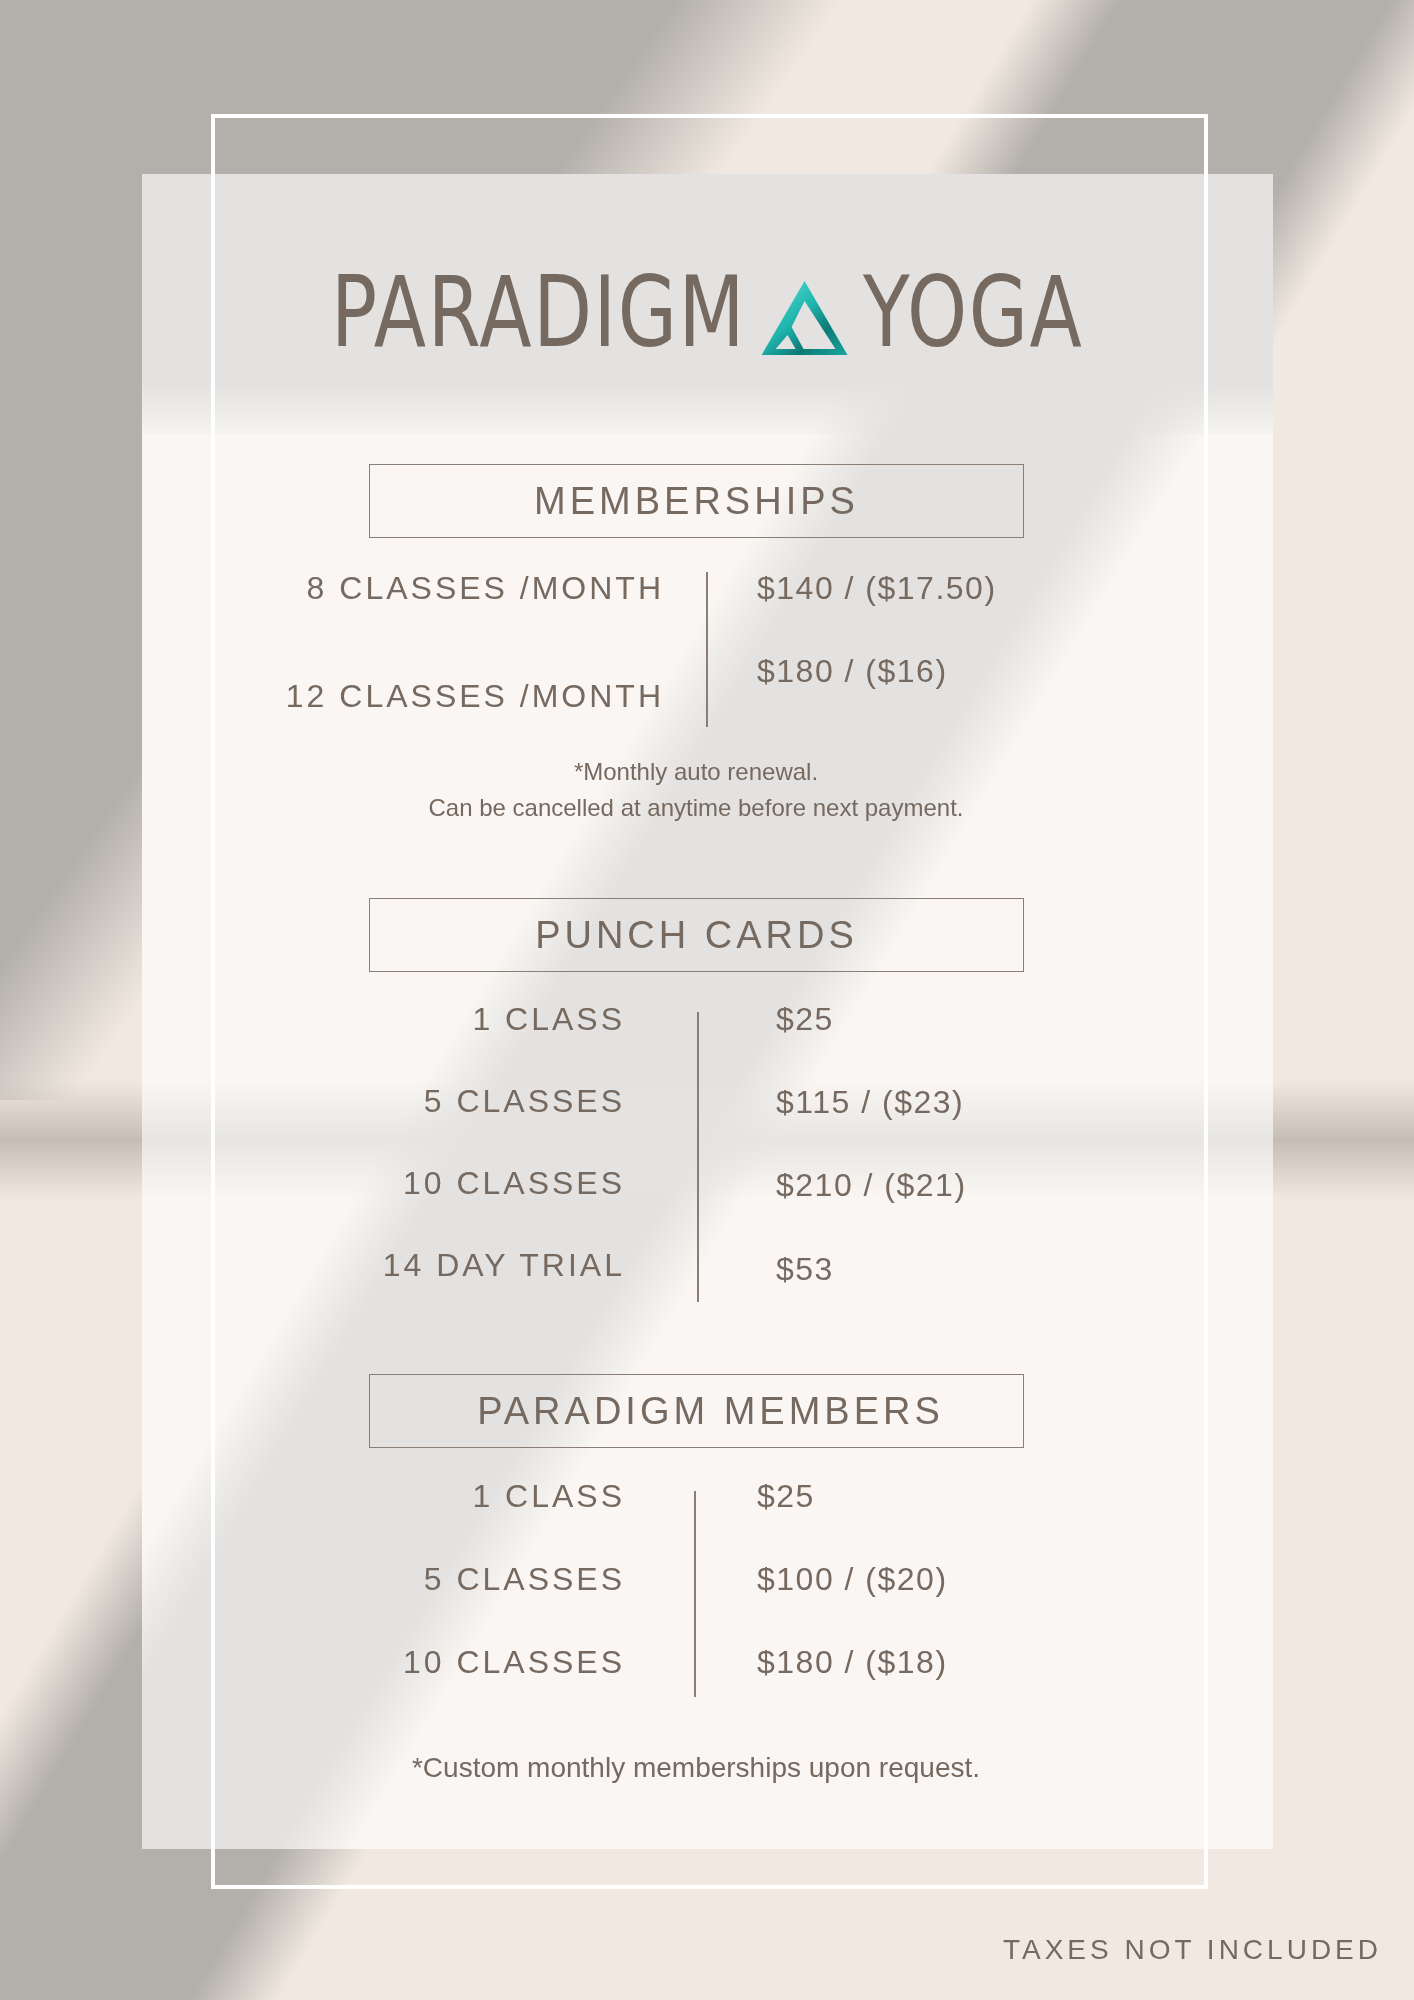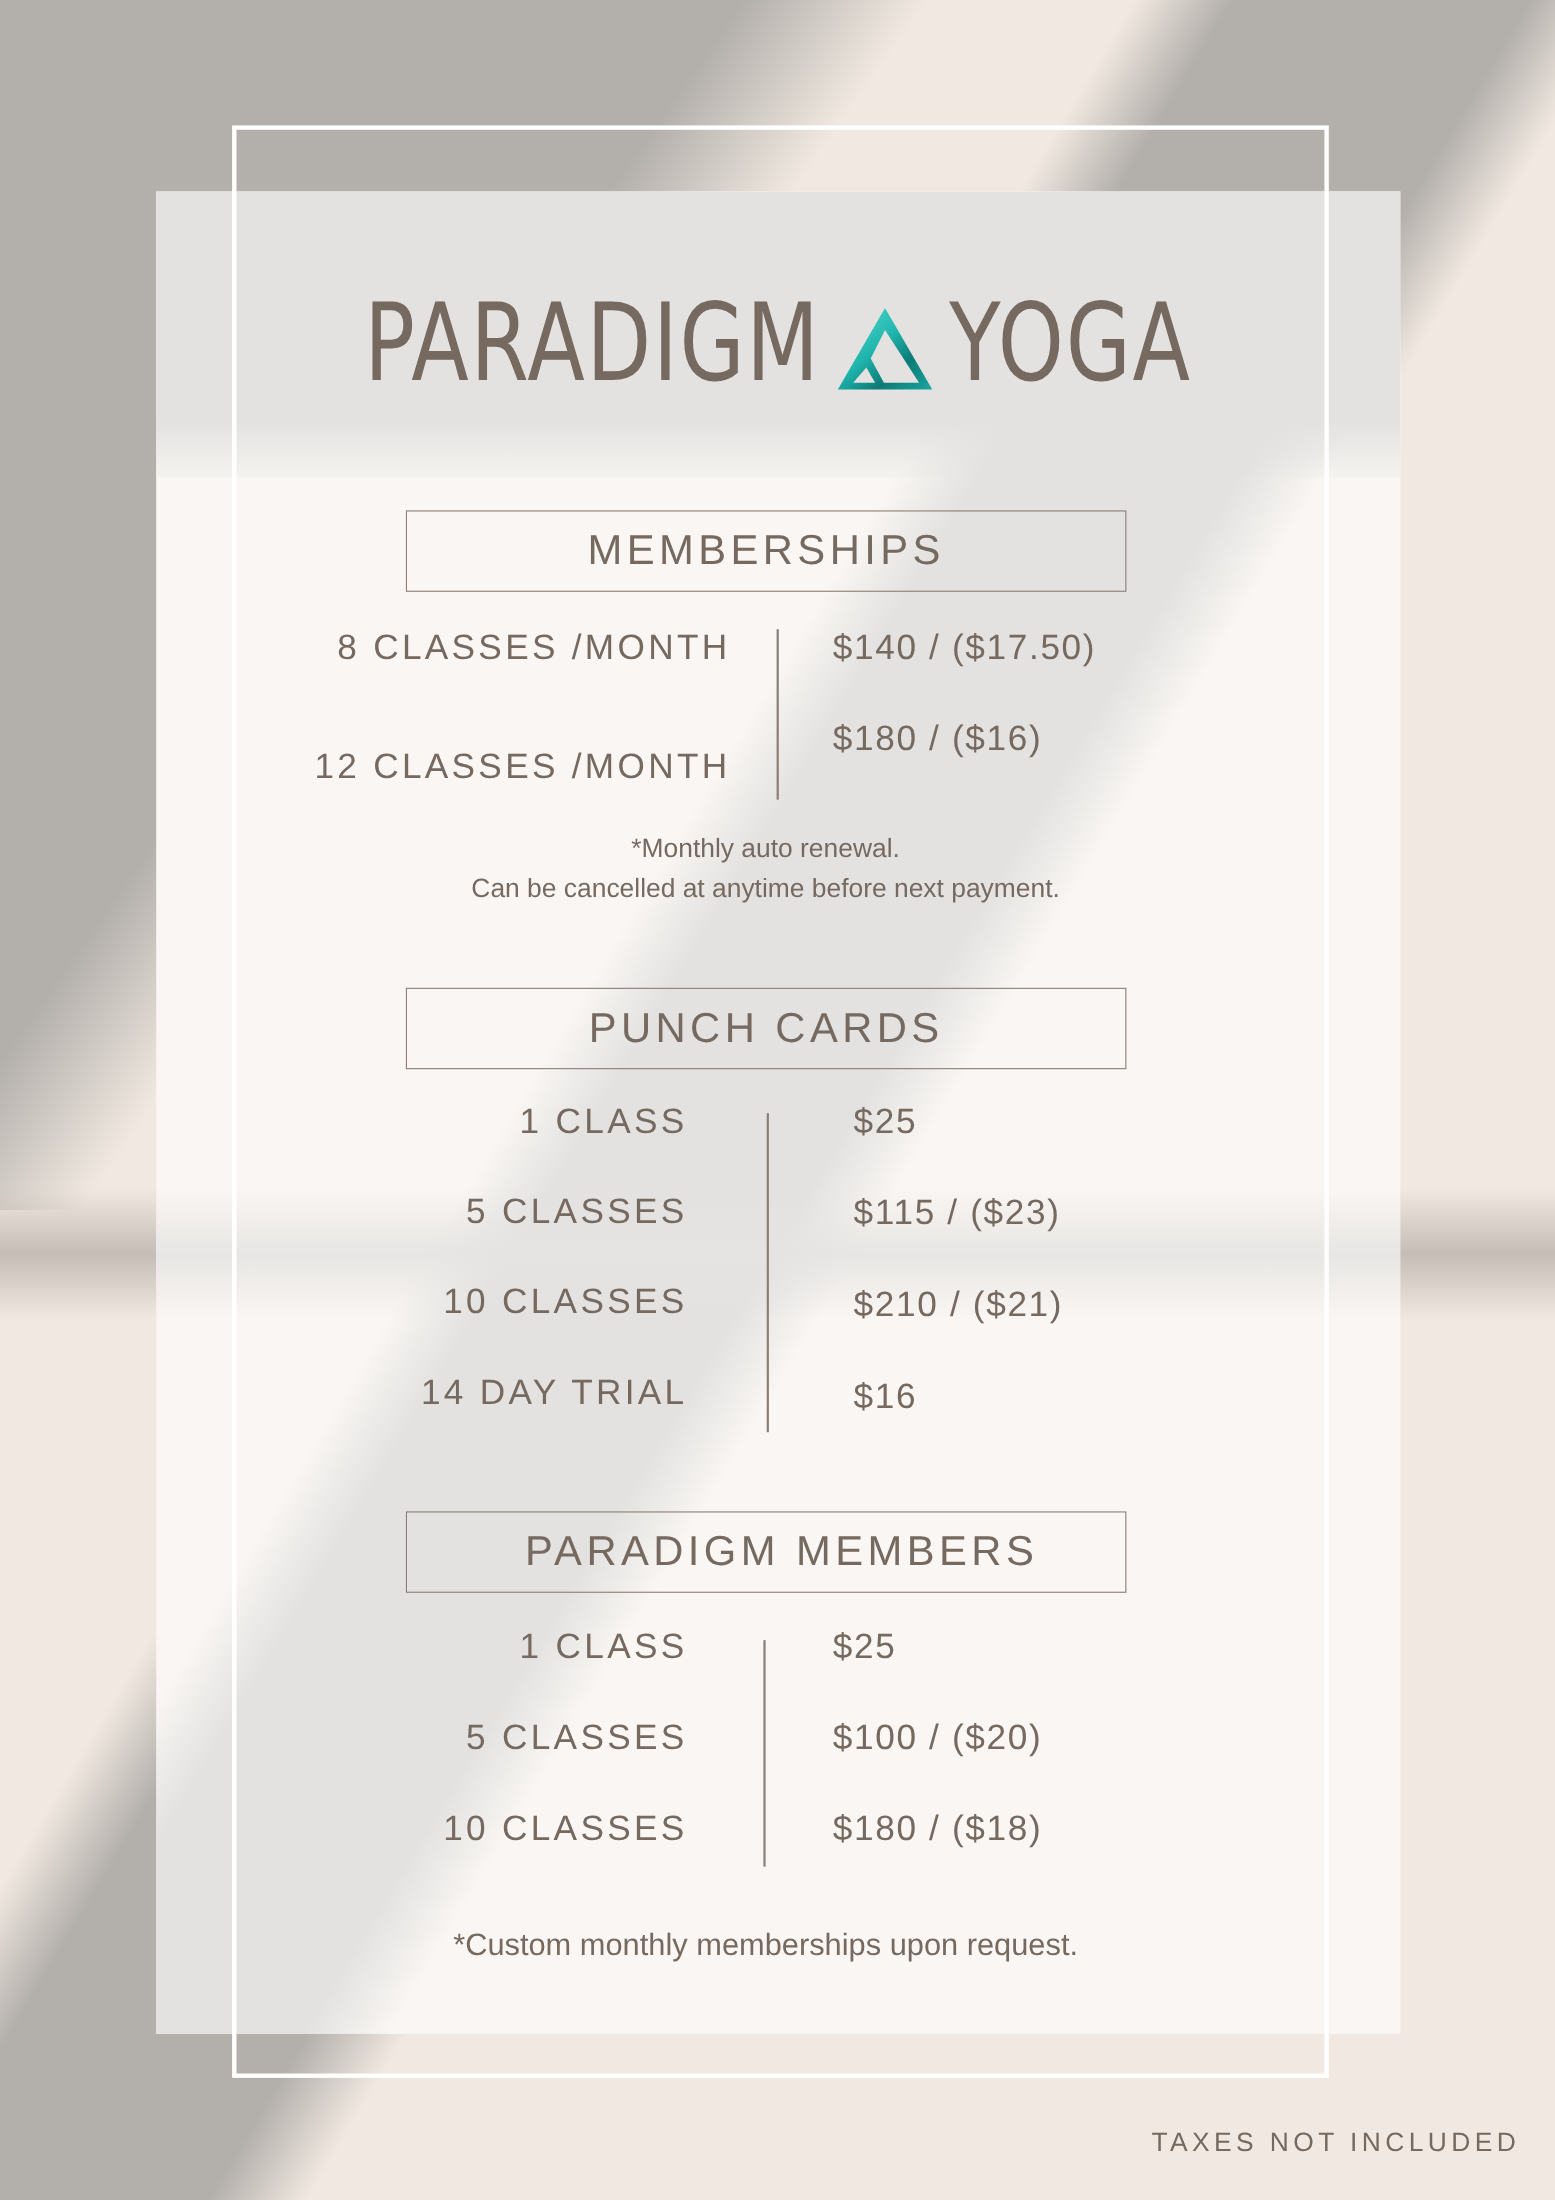--- a/index.html
+++ b/index.html
@@ -34,21 +34,21 @@
     .logo-text { font-family:"DejaVu Sans", sans-serif; font-weight:normal; -webkit-text-stroke:0; }
     .logo-icon { width:90px; height:78px; display:inline-block; transform:scaleX(1.28); }
     .section-box { position:absolute; left:369px; width:653px; height:72px;
       border:1.5px solid #8a7e75; display:flex; align-items:center; justify-content:center;
       font-size:38px; letter-spacing:4px; color:#76695f; }
     .row-label { position:absolute; text-align:right; font-size:32px; letter-spacing:3px; color:#76695f; white-space:nowrap; }
     .row-price { position:absolute; text-align:left; font-size:32px; letter-spacing:1.5px; color:#76695f; white-space:nowrap; }
     .divider { position:absolute; width:2px; background:#8a7e75; }
     .note { position:absolute; left:0; width:1392px; text-align:center; font-size:24px; color:#76695f; }
     .note-big { font-size:28px; }
-    .footer { position:absolute; right:32px; top:1934px; font-size:24px; letter-spacing:4px; color:#76695f; }
+    .footer { position:absolute; right:32px; top:1934px; font-size:28px; letter-spacing:4px; color:#76695f; }
   </style>
 </head>
 <body>
 
 <div class="bg-top"></div>
 <div class="bg-diag-light"></div>
 <div class="bg-shadow-band"></div>
 <div class="bg-hband"></div>
 
 <div class="panel">
@@ -94,21 +94,21 @@
   <span>PUNCH CARDS</span>
 </div>
 <div class="divider" style="left:697px; top:1012px; height:290px;"></div>
 <div class="row-label" style="right:789px; top:1001px;">1 CLASS</div>
 <div class="row-price" style="left:776px; top:1001px;">$25</div>
 <div class="row-label" style="right:789px; top:1083px;">5 CLASSES</div>
 <div class="row-price" style="left:776px; top:1084px;">$115 / ($23)</div>
 <div class="row-label" style="right:789px; top:1165px;">10 CLASSES</div>
 <div class="row-price" style="left:776px; top:1167px;">$210 / ($21)</div>
 <div class="row-label" style="right:789px; top:1247px;">14 DAY TRIAL</div>
-<div class="row-price" style="left:776px; top:1251px;">$16</div>
+<div class="row-price" style="left:776px; top:1251px;">$53</div>
 
 <div class="section-box" style="top:1374px;">
   <span style="padding-left:28px;text-align:right;">PARADIGM MEMBERS</span>
 </div>
 <div class="divider" style="left:694px; top:1491px; height:206px;"></div>
 <div class="row-label" style="right:789px; top:1478px;">1 CLASS</div>
 <div class="row-price" style="left:757px; top:1478px;">$25</div>
 <div class="row-label" style="right:789px; top:1561px;">5 CLASSES</div>
 <div class="row-price" style="left:757px; top:1561px;">$100 / ($20)</div>
 <div class="row-label" style="right:789px; top:1644px;">10 CLASSES</div>

